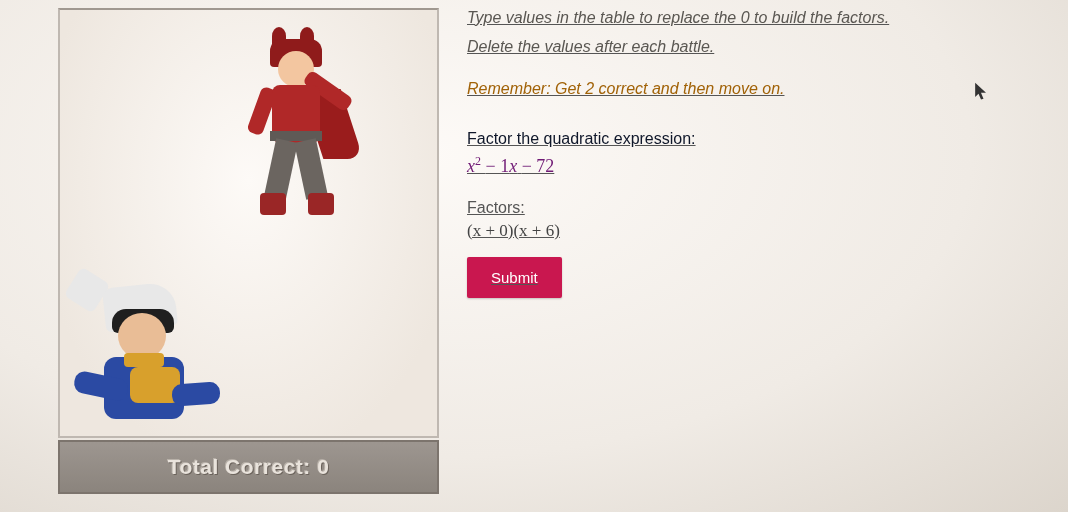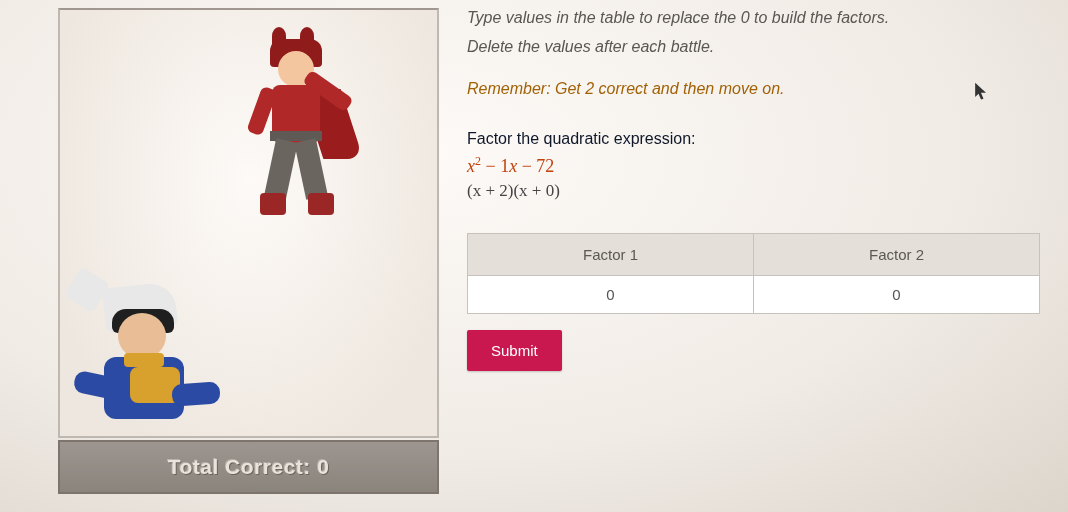--- a/index.html
+++ b/index.html
@@ -96,26 +96,27 @@
       color: #e9e3dc;
       text-shadow: 1px 1px 0 #6b635c, -1px -1px 0 #b8b1a9;
       letter-spacing: 0.5px;
     }
 
     .right-pane {
       flex: 1;
       padding: 6px 28px 10px 28px;
       color: #555;
       position: relative;
+      text-decoration: underline;
     }
     .instr { font-style: italic; font-size: 16px; line-height: 1.55; color: #5a5752; }
     .instr p { margin-bottom: 4px; }
     .remember { margin-top: 20px; font-style: italic; font-size: 16px; color: #a16207; }
     .prompt { margin-top: 32px; font-size: 16px; color: #0f172a; }
-    .expr { margin-top: 6px; font-size: 18px; font-family: 'Times New Roman', serif; color: #c2410c; }
+    .expr { margin-top: 6px; font-size: 18px; font-family: 'Times New Roman', serif; color: #701a75; }
     .expr sup { font-size: 12px; vertical-align: super; }
     .factors-label { margin-top: 22px; font-size: 16px; color: #555; }
     .factors-expr { margin-top: 4px; font-size: 17px; font-family: 'Times New Roman', serif; color: #444; }
 
     .factor-table {
       margin-top: 32px;
       width: 100%;
       border-collapse: collapse;
       background: #fff;
     }
@@ -215,35 +216,22 @@
 
     <svg class="cursor-icon" viewBox="0 0 16 24">
         <path d="M1 1 L1 18 L5 14 L8 21 L11 20 L8 13 L14 13 Z" fill="#333"></path>
       </svg>
 
     <div class="prompt">Factor the quadratic expression:</div>
     <div class="expr">
       <span><i>x</i><sup>2</sup> <span>− 1</span><i>x</i> <span>− 72</span></span>
     </div>
 
-    <div class="factors-expr">(x + 2)(x + 0)</div>
-
-    <table class="factor-table">
-      <thead>
-        <tr>
-          <th>Factor 1</th>
-          <th>Factor 2</th>
-        </tr>
-      </thead>
-      <tbody>
-        <tr>
-          <td><input class="factor-input" value="0" style=""></td>
-          <td><input class="factor-input" value="0" style=""></td>
-        </tr>
-      </tbody>
-    </table>
+    <div class="factors-label">Factors:</div>
+    <div class="factors-expr">(x + 0)(x + 6)</div>
+
 
     <div class="submit-row">
       <button class="submit-btn">Submit</button>
     </div>
   </div>
 
 </div>
 
 </body></html>

